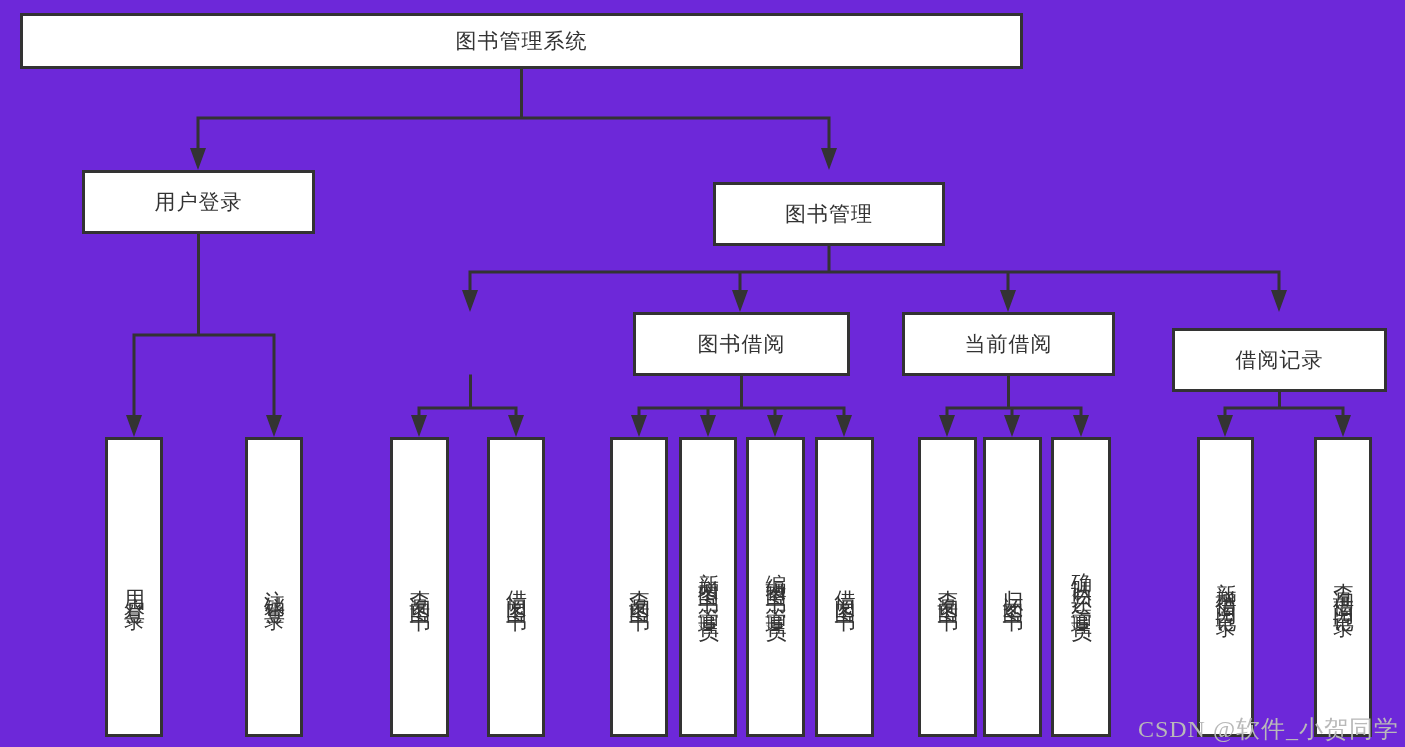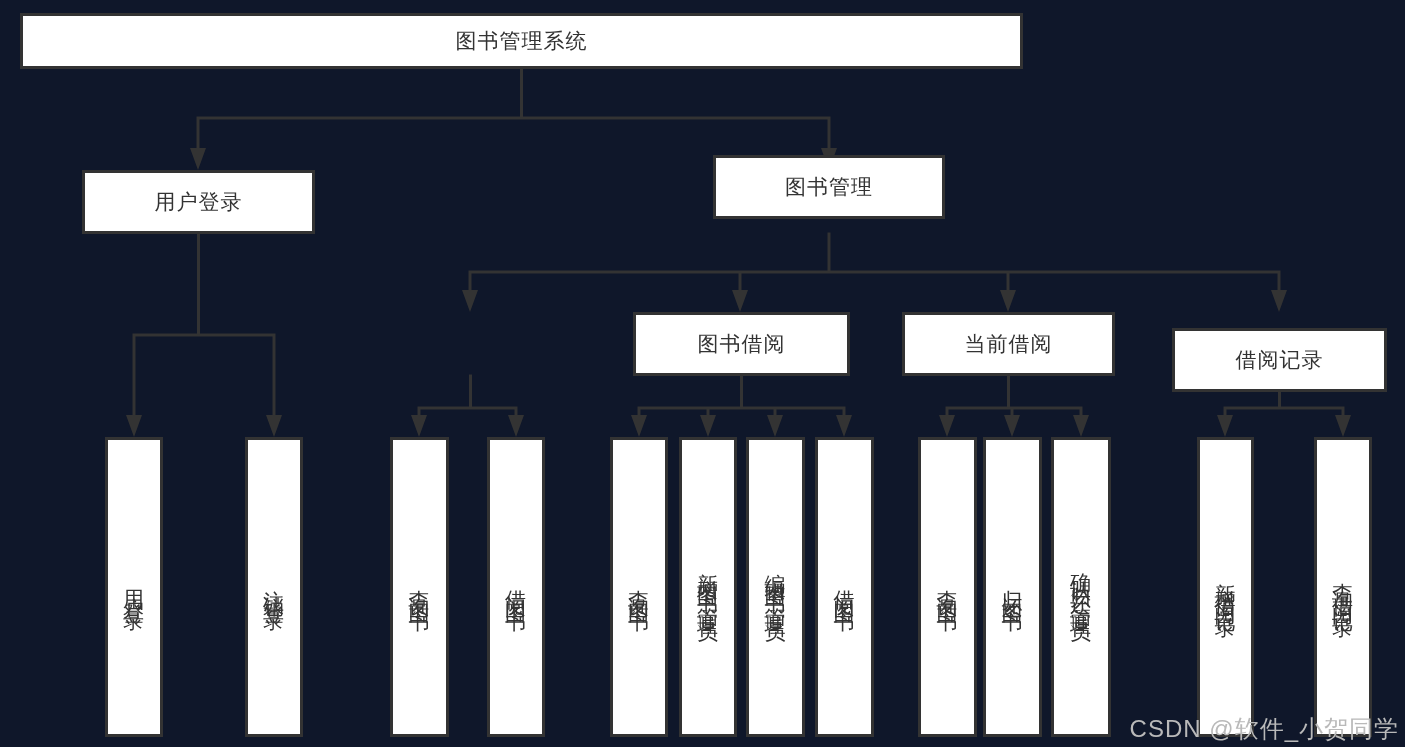--- a/index.html
+++ b/index.html
@@ -1,22 +1,22 @@
 <!DOCTYPE html>
 <html><head>
 <meta charset="utf-8">
 <style>
   html, body { margin: 0; padding: 0; background: #ffffff; }
   #canvas {
     position: relative;
     width: 1405px;
     height: 747px;
-    background: #0f172a;
+    background: #6d28d9;
     overflow: hidden;
-    font-family: Liberation Sans, sans-serif;
+    font-family: Liberation Serif, serif;
     color: #333333;
   }
   #connectors {
     position: absolute;
     left: 0; top: 0;
     width: 1405px; height: 747px;
     pointer-events: none;
   }
   .node {
     position: absolute;
@@ -34,21 +34,21 @@
     writing-mode: vertical-rl;
     text-orientation: mixed;
     font-size: 21px;
     letter-spacing: 7px;
     line-height: 1;
   }
   
   #nd-root   { left: 20px;  top: 13px;  width: 1003px; height: 56px; }
   
   #nd-l2a    { left: 82px;  top: 170px; width: 233px; height: 64px; }
-  #nd-l2b    { left: 713px; top: 155px; width: 232px; height: 64px; }
+  #nd-l2b    { left: 713px; top: 182px; width: 232px; height: 64px; }
   
   #nd-l3a    { left: 363px;  top: 312px; width: 215px; height: 64px; }
   #nd-l3b    { left: 633px;  top: 312px; width: 217px; height: 64px; }
   #nd-l3c    { left: 902px;  top: 312px; width: 213px; height: 64px; }
   #nd-l3d    { left: 1172px; top: 312px; width: 215px; height: 64px; margin-top: 16px; }
   
   .leaf { top: 437px; height: 300px; }
   #lf-01 { left: 105px;  width: 58px; }
   #lf-02 { left: 245px;  width: 58px; }
   #lf-03 { left: 390px;  width: 59px; }

